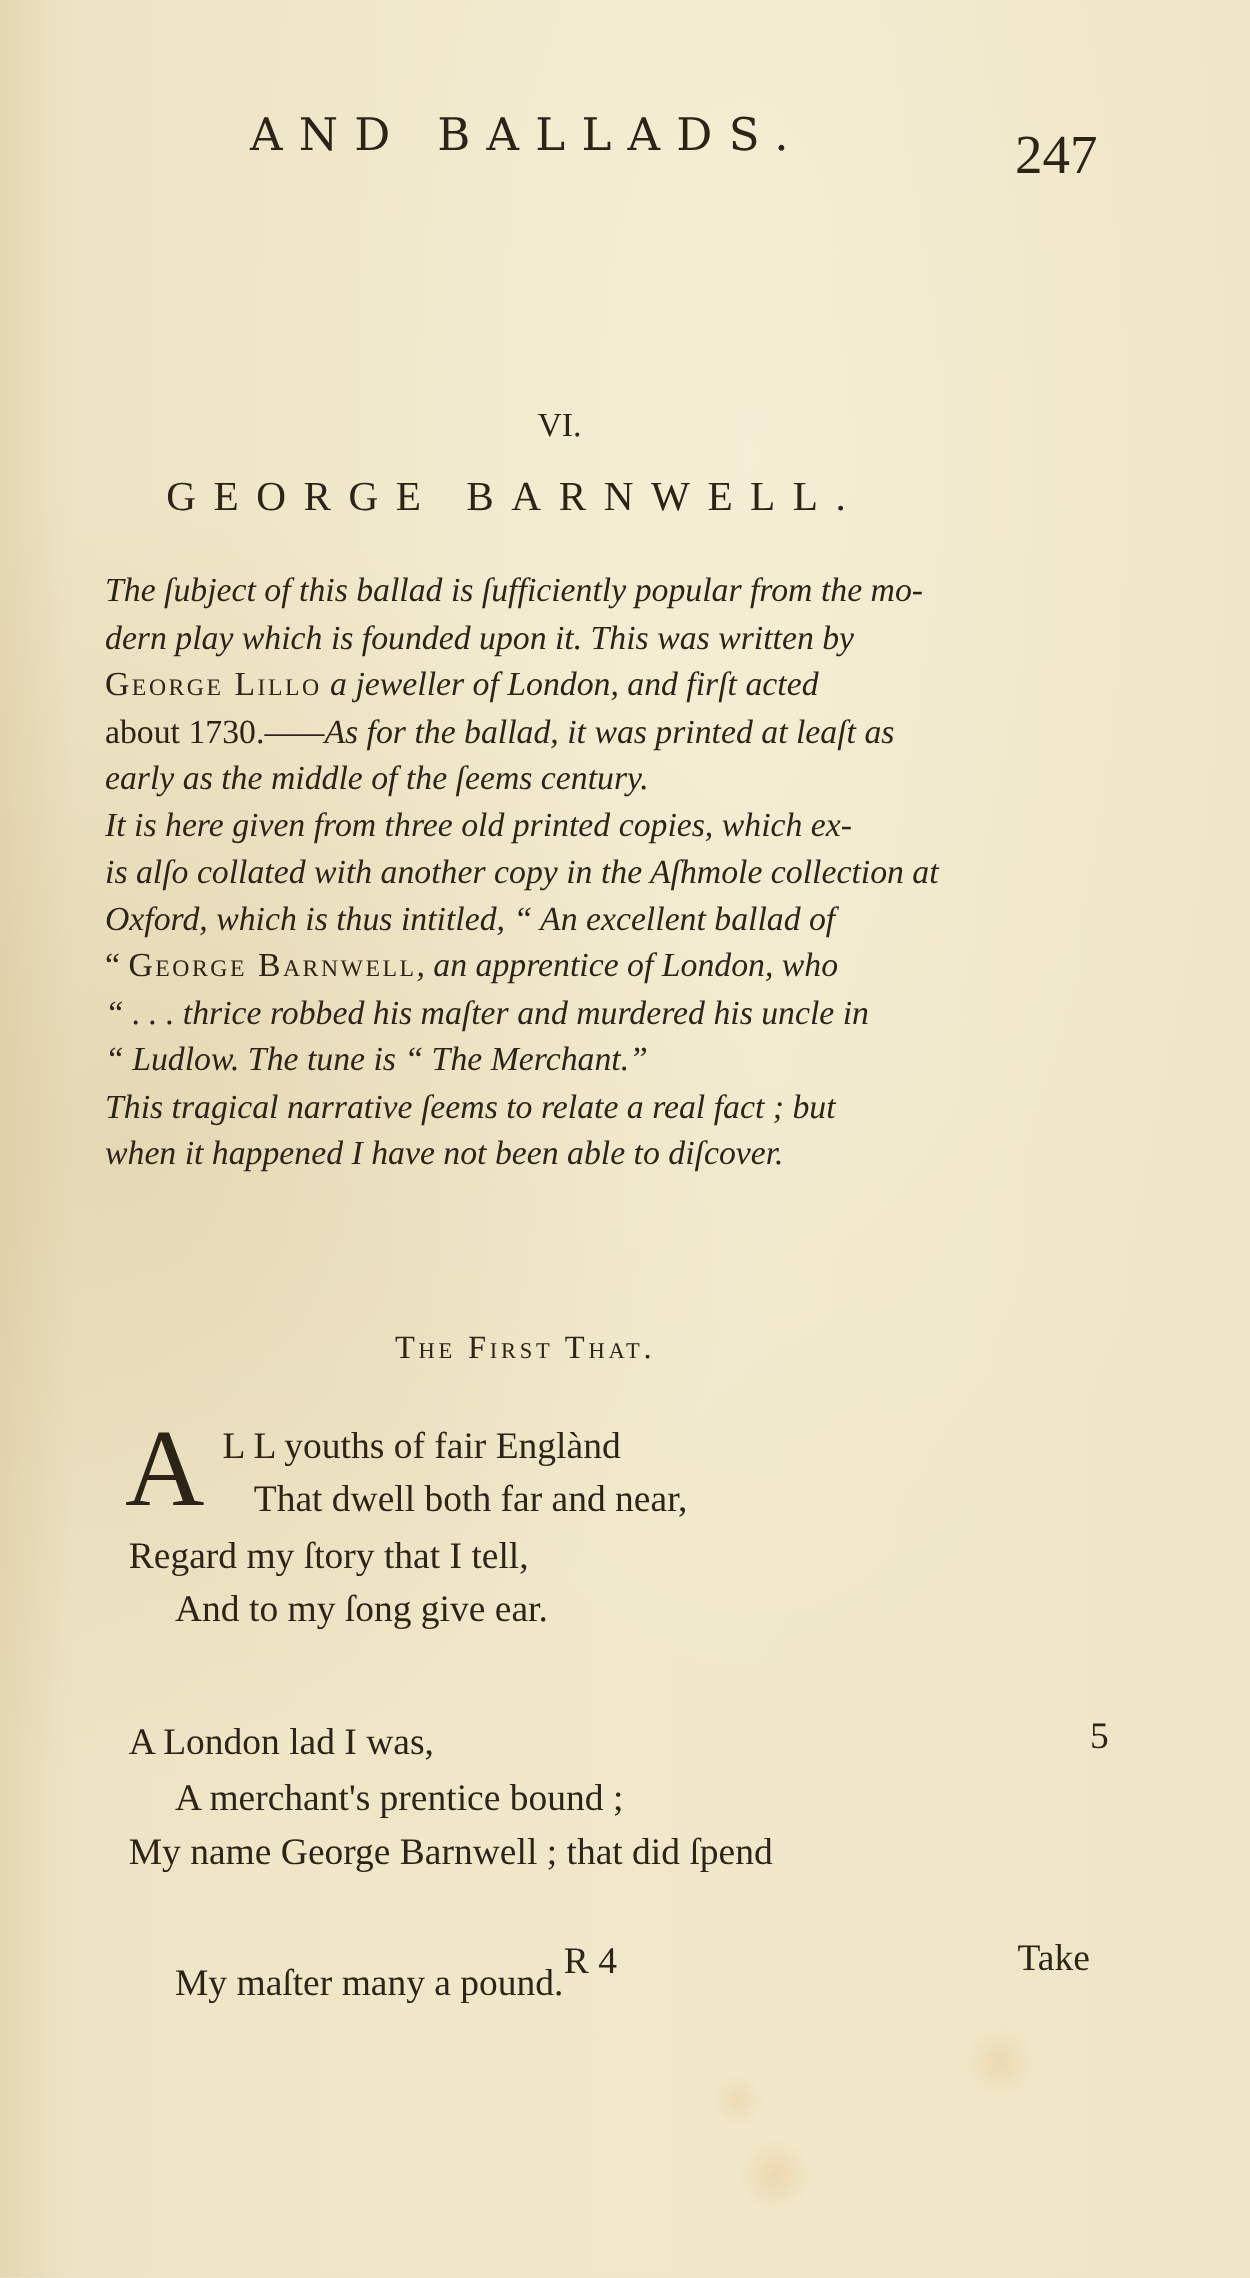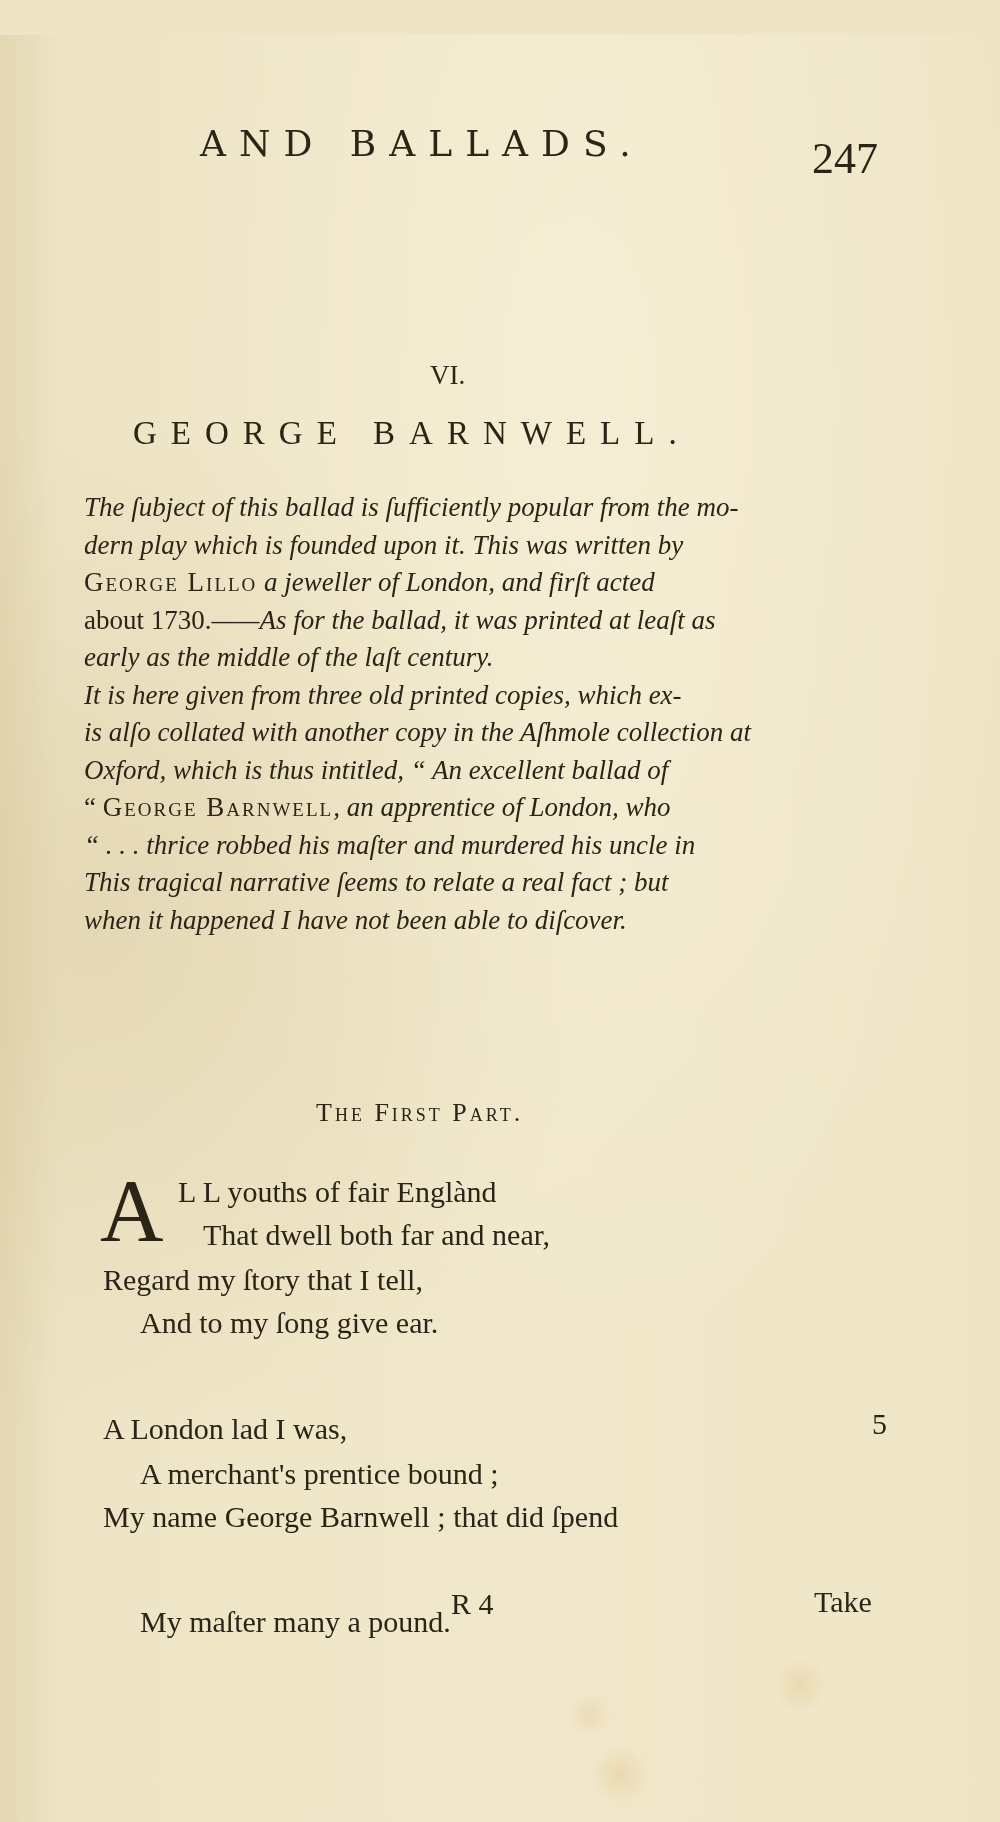--- a/index.html
+++ b/index.html
@@ -12,21 +12,20 @@
     }
     .page {
       position: absolute; inset: 0;
       background:
         radial-gradient(ellipse at 10% 50%, rgba(200,180,130,0.25), rgba(0,0,0,0) 40%),
         radial-gradient(ellipse at 60% 20%, rgba(255,250,230,0.35), rgba(0,0,0,0) 50%),
         radial-gradient(circle at 620px 1740px, rgba(220,170,90,0.25), rgba(0,0,0,0) 30px),
         radial-gradient(circle at 800px 1650px, rgba(220,170,90,0.22), rgba(0,0,0,0) 28px),
         radial-gradient(circle at 590px 1680px, rgba(220,170,90,0.2), rgba(0,0,0,0) 22px),
         linear-gradient(90deg, #e4d7b2 0%, #eee4c5 6%, #f1e8cb 50%, #efe5c6 100%);
-      margin-top: 35px;
     }
     .abs { position: absolute; white-space: nowrap; }
     .running-head {
       left: 200px; top: 88px;
       font-size: 36px; letter-spacing: 13px;
       font-family: "DejaVu Serif", serif; font-weight: normal;
     }
     .page-number { left: 812px; top: 98px; font-size: 44px; }
     .ballad-number { left: 430px; top: 325px; font-size: 27px; }
     .ballad-title {
@@ -70,31 +69,32 @@
   <div class="abs page-number">247</div>
 
   <div class="abs ballad-number">VI.</div>
   <div class="abs ballad-title">GEORGE BARNWELL.</div>
 
   <div class="abs intro">
     <span class="line">The ſubject of this ballad is ſufficiently popular from the mo-</span>
     <span class="line">dern play which is founded upon it.  This was written by</span>
     <span class="line"><span class="sc">George Lillo</span><span> a jeweller of London, and firſt acted</span></span>
     <span class="line"><span class="rom">about 1730.</span><span>——As for the ballad, it was printed at leaſt as</span></span>
-    <span class="line">early as the middle of the laſt century.</span>
+    <span class="line">early as the middle of the ſeems century.</span>
     <span class="line" style="padding-left:0">It is here given from three old printed copies, which ex-</span>
     <span class="line">is alſo collated with another copy in the Aſhmole collection at</span>
     <span class="line">Oxford, which is thus intitled, “ An excellent ballad of</span>
     <span class="line"><span class="rom">“ </span><span class="sc">George Barnwell</span><span>, an apprentice of London, who</span></span>
     <span class="line">“ . . . thrice robbed his maſter and murdered his uncle in</span>
+    <span class="line">“ Ludlow.  The tune is “ The Merchant.”</span>
     <span class="line">This tragical narrative ſeems to relate a real fact ; but</span>
     <span class="line">when it happened I have not been able to diſcover.</span>
   </div>
 
-  <div class="abs part-title">The First Part.</div>
+  <div class="abs part-title">The First That.</div>
 
   <div class="abs drop-cap">A</div>
   <div class="abs verse v1">L L youths of fair Englànd</div>
   <div class="abs verse v2">That dwell both far and near,</div>
   <div class="abs verse v3">Regard my ſtory that I tell,</div>
   <div class="abs verse v4">And to my ſong give ear.</div>
   <div class="abs verse v5">A London lad I was,</div>
   <div class="abs verse v6">A merchant's prentice bound ;</div>
   <div class="abs verse v7">My name George Barnwell ; that did ſpend</div>
   <div class="abs verse v8">My maſter many a pound.</div>

